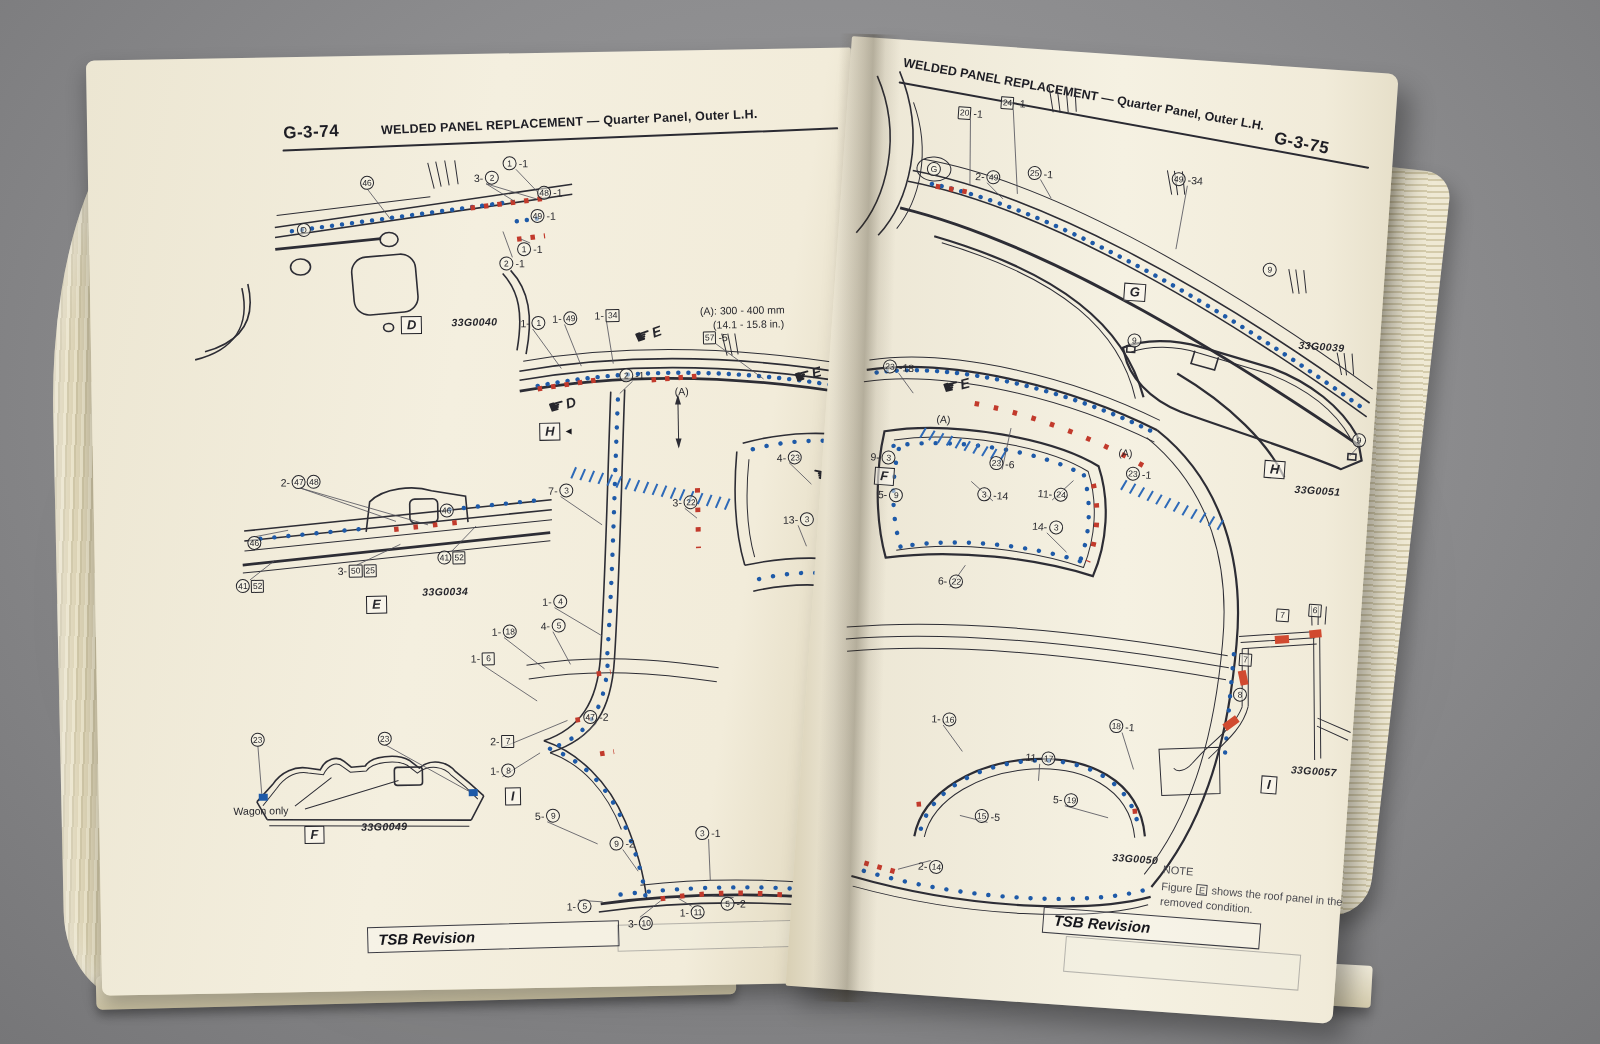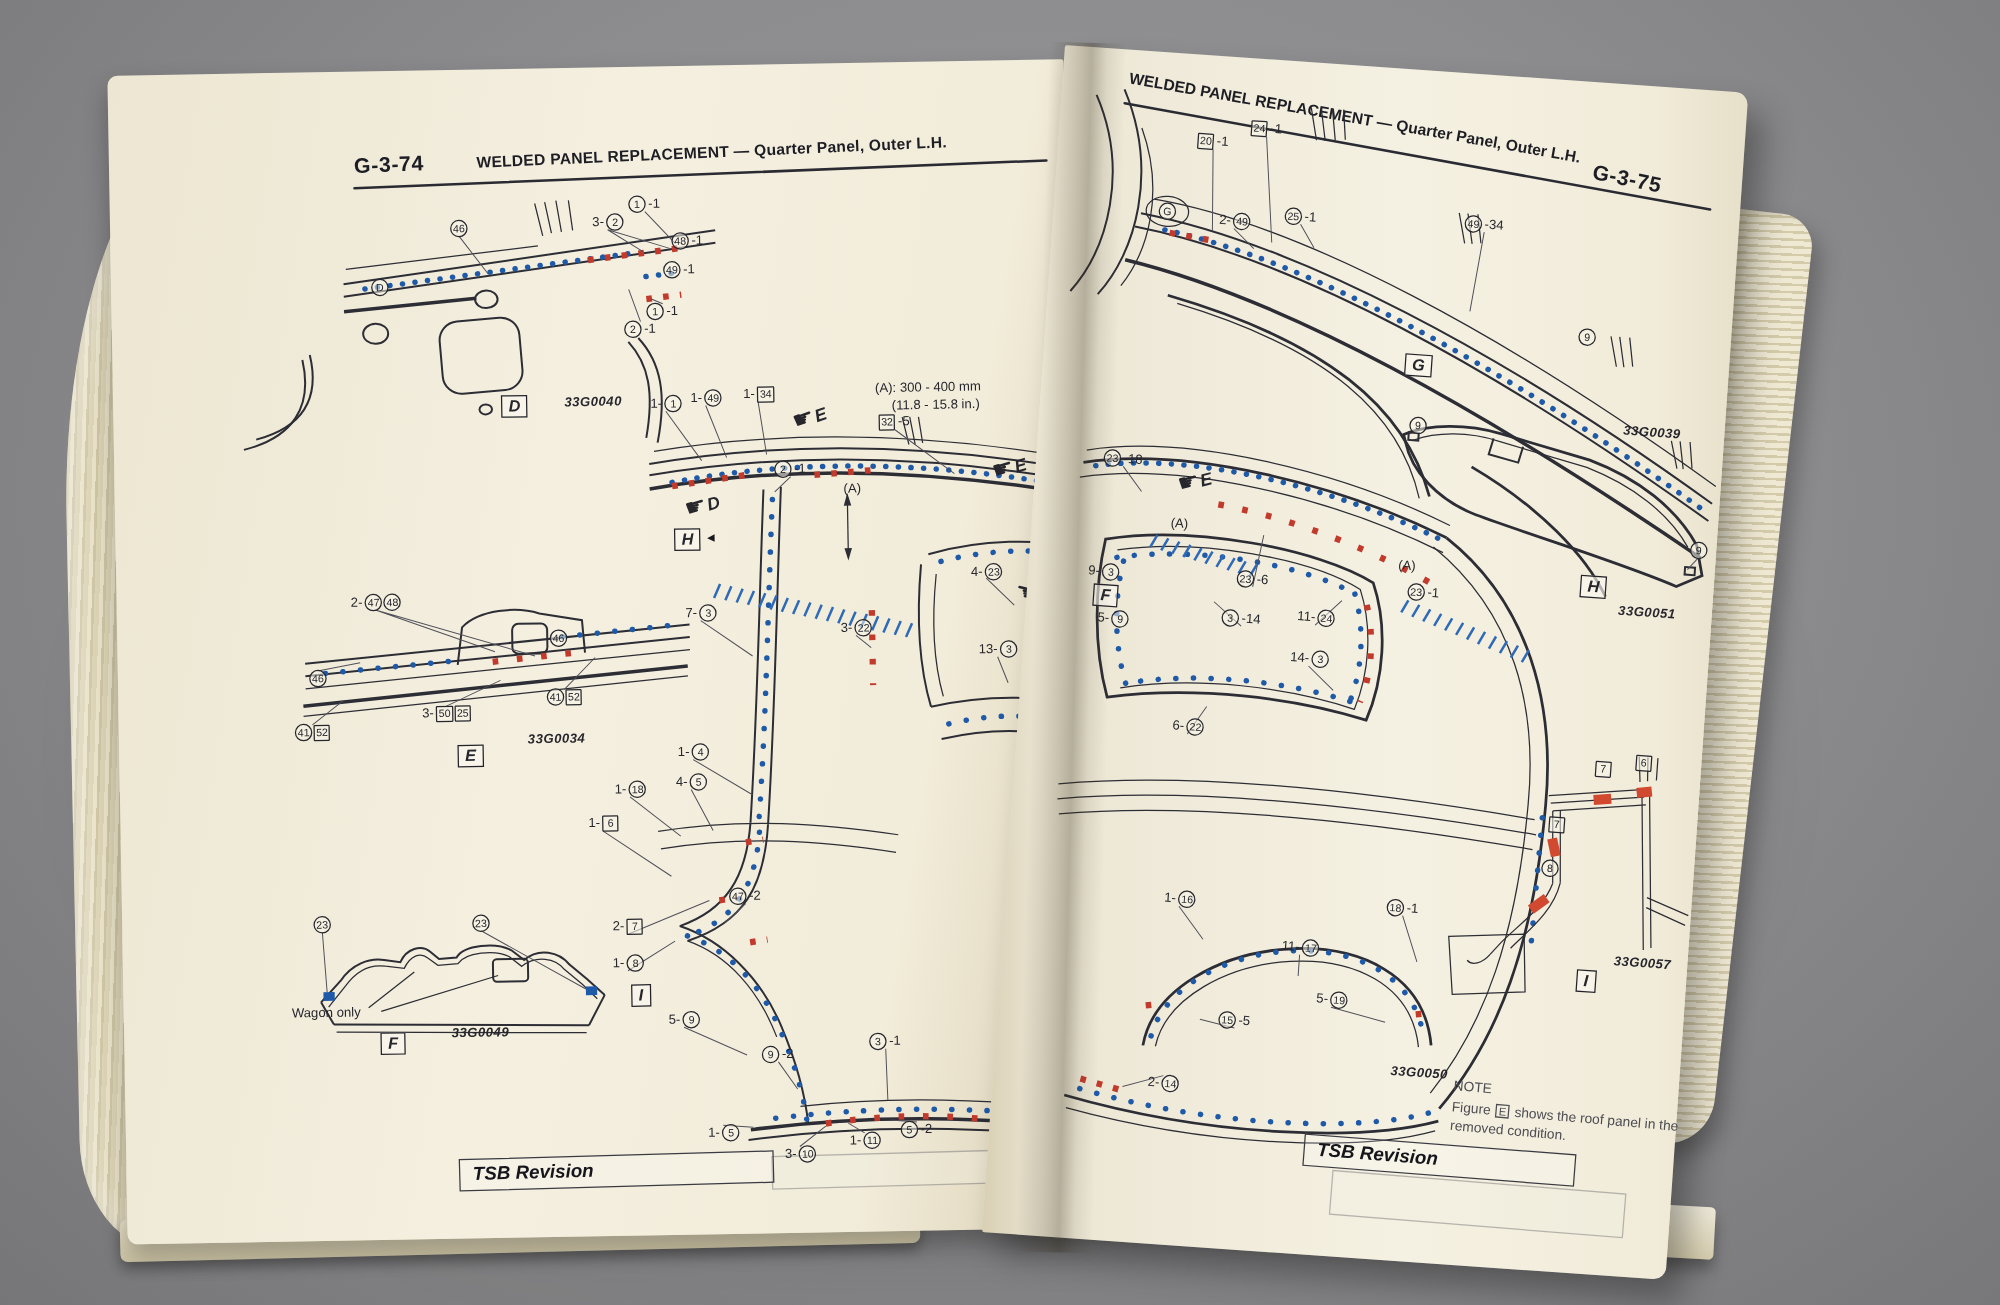--- a/index.html
+++ b/index.html
@@ -305,28 +305,28 @@
           <span class="p-c">49</span>
         </span>
         <span class="callout" style="left: 516px; top: 264px;">
           <span class="p-t">1-</span>
           <span class="p-b">34</span>
         </span>
         <span class="callout" style="left: 652px; top: 261px;">
           <span class="p-t">(A):  300 - 400 mm</span>
         </span>
         <span class="callout" style="left: 658px; top: 275px;">
-          <span class="p-t">(11.8 - 15.8 in.)</span>
+          <span class="p-t">(14.1 - 15.8 in.)</span>
         </span>
         <span class="callout" style="left: 557px; top: 283px; transform: translate(-50%, -50%) rotate(-18deg);">
           <span class="icon-hand">☛</span>
           <span class="p-lbl">E</span>
         </span>
         <span class="callout" style="left: 625px; top: 288px;">
-          <span class="p-b">32</span>
+          <span class="p-b">57</span>
           <span class="p-t">-5</span>
         </span>
         <span class="callout" style="left: 541px; top: 324px;">
           <span class="p-c">2</span>
           <span class="p-t">-1</span>
         </span>
         <span class="callout" style="left: 470px; top: 352px; transform: translate(-50%, -50%) rotate(-15deg);">
           <span class="icon-hand">☛</span>
           <span class="p-lbl">D</span>
         </span>

